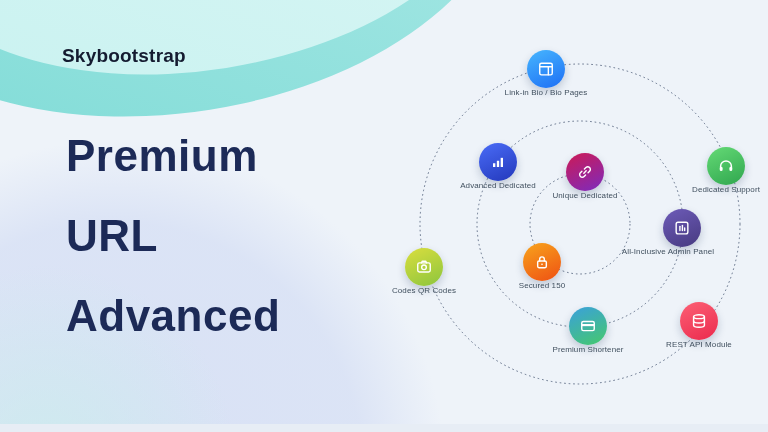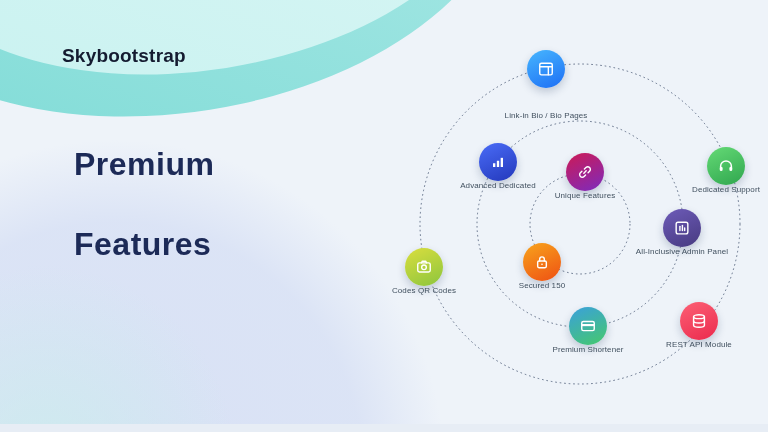--- a/index.html
+++ b/index.html
@@ -15,22 +15,22 @@
   .teal-inner-stop2{stop-color:var(--teal-inner-2,#dcf7f6);}
   .peri-stop1{stop-color:var(--periwinkle,#d9e2f5);}
   .corner-stop1{stop-color:var(--corner-teal,#c9eeec);}
 
   .brand{
     position:absolute; left:62px; top:45px;
     font-size:19px; font-weight:700; letter-spacing:.2px;
     color: var(--brand-ink,#141b30);
   }
   .headline{
-    position:absolute; left:62px; top:112px; margin:12px;
-    font-size:32px; line-height:80px; font-weight:700; letter-spacing:.5px;
+    position:absolute; left:62px; top:112px; margin:4px;
+    font-size:44px; line-height:80px; font-weight:700; letter-spacing:.5px;
     color: var(--heading,#1c2a57);
   }
   .headline span{display:block;}
 
   .rings{position:absolute; inset:0; width:768px; height:432px;}
   .rings circle{fill:none; stroke:var(--ring,#4c5c77); stroke-width:1; stroke-dasharray:1.6 2.9; opacity:.85;}
 
   .node{
     position:absolute; width:38px; height:38px; border-radius:50%;
     display:flex; align-items:center; justify-content:center;
@@ -71,80 +71,81 @@
     <circle cx="115" cy="470" r="330" fill="url(#periBlob)"></circle>
     <circle cx="45" cy="455" r="190" fill="url(#cornerTeal)"></circle>
     <ellipse cx="180" cy="-80" rx="330" ry="192" transform="rotate(-9 180 -80)" fill="url(#tealOuter)"></ellipse>
     <ellipse cx="200" cy="-98" rx="300" ry="168" transform="rotate(-9 200 -98)" fill="url(#tealInner)"></ellipse>
   </svg>
 
   <div class="brand">Skybootstrap</div>
 
   <h1 class="headline">
     <span>Premium</span>
-    <span>Features</span>
+    <span>URL</span>
+    <span>Advanced</span>
   </h1>
 
   <svg class="rings" id="rings" viewBox="0 0 768 432">
       <circle cx="580" cy="224" r="50"></circle>
       <circle cx="580" cy="224" r="103"></circle>
       <circle cx="580" cy="224" r="160"></circle>
     </svg>
   <div id="nodes">
       <div class="node" style="left: 527px; top: 50px; background: linear-gradient(155deg, rgb(71, 182, 254), rgb(29, 110, 245));">
         <svg viewBox="0 0 24 24">
           <g fill="none" stroke="#fff" stroke-width="1.7" stroke-linecap="round" stroke-linejoin="round">
             <rect x="4.5" y="5" width="15" height="14" rx="2"></rect>
             <line x1="4.5" y1="9.2" x2="19.5" y2="9.2"></line>
             <line x1="14.8" y1="9.2" x2="14.8" y2="19"></line>
           </g>
         </svg>
       </div>
-      <div class="feature-label" style="left: 471px; top: 88px; margin-top: 23px;">Link-in Bio / Bio Pages</div>
+      <div class="feature-label" style="left: 471px; top: 88px;">Link-in Bio / Bio Pages</div>
       <div class="node" style="left: 479px; top: 143px; background: linear-gradient(155deg, rgb(74, 108, 247), rgb(35, 56, 187));">
         <svg viewBox="0 0 24 24">
           <g fill="none" stroke="#fff" stroke-width="1.7" stroke-linecap="round" stroke-linejoin="round">
             <rect x="6" y="13.5" width="2.8" height="4.5" fill="#fff" stroke="none"></rect>
             <rect x="10.6" y="10.5" width="2.8" height="7.5" fill="#fff" stroke="none"></rect>
             <rect x="15.2" y="7" width="2.8" height="11" fill="#fff" stroke="none"></rect>
           </g>
         </svg>
       </div>
       <div class="feature-label" style="left: 423px; top: 181px;">Advanced Dedicated</div>
       <div class="node" style="left: 566px; top: 153px; background: linear-gradient(155deg, rgb(205, 26, 85), rgb(124, 43, 191));">
         <svg viewBox="0 0 24 24">
           <g fill="none" stroke="#fff" stroke-width="1.7" stroke-linecap="round" stroke-linejoin="round">
             <path d="M10.6 13.4l2.8-2.8"></path>
             <path d="M12.7 15.5l-1.8 1.8a3.1 3.1 0 0 1-4.4-4.4l1.8-1.8"></path>
             <path d="M11.3 8.5l1.8-1.8a3.1 3.1 0 0 1 4.4 4.4l-1.8 1.8"></path>
           </g>
         </svg>
       </div>
-      <div class="feature-label" style="left: 510px; top: 191px;">Unique Features</div>
+      <div class="feature-label" style="left: 510px; top: 191px;">Unique Dedicated</div>
       <div class="node" style="left: 707px; top: 147px; background: linear-gradient(155deg, rgb(101, 218, 118), rgb(47, 166, 78));">
         <svg viewBox="0 0 24 24">
           <g fill="none" stroke="#fff" stroke-width="1.7" stroke-linecap="round" stroke-linejoin="round">
             <path d="M5.5 14v-1.5a6.5 6.5 0 0 1 13 0V14"></path>
             <rect x="4.5" y="13" width="3.4" height="5" rx="1.6" fill="#fff" stroke="none"></rect>
             <rect x="16.1" y="13" width="3.4" height="5" rx="1.6" fill="#fff" stroke="none"></rect>
           </g>
         </svg>
       </div>
       <div class="feature-label" style="left: 651px; top: 185px;">Dedicated Support</div>
       <div class="node" style="left: 663px; top: 209px; background: linear-gradient(155deg, rgb(109, 91, 184), rgb(71, 58, 128));">
         <svg viewBox="0 0 24 24">
           <g fill="none" stroke="#fff" stroke-width="1.7" stroke-linecap="round" stroke-linejoin="round">
             <rect x="5" y="5" width="14" height="14" rx="2.2"></rect>
             <path d="M9.5 10v5"></path>
             <path d="M12.5 9v6"></path>
             <path d="M15.2 12v3"></path>
           </g>
         </svg>
       </div>
-      <div class="feature-label" style="left: 607px; top: 247px;">All-Inclusive Admin Panel</div>
+      <div class="feature-label" style="left: 593px; top: 247px;">All-Inclusive Admin Panel</div>
       <div class="node" style="left: 405px; top: 248px; background: linear-gradient(155deg, rgb(218, 222, 62), rgb(140, 197, 62));">
         <svg viewBox="0 0 24 24">
           <g fill="none" stroke="#fff" stroke-width="1.7" stroke-linecap="round" stroke-linejoin="round">
             <rect x="4.5" y="7" width="15" height="11" rx="2"></rect>
             <path d="M9 7l1-2h4l1 2"></path>
             <circle cx="12" cy="12.3" r="2.8"></circle>
           </g>
         </svg>
       </div>
       <div class="feature-label" style="left: 349px; top: 286px;">Codes QR Codes</div>

